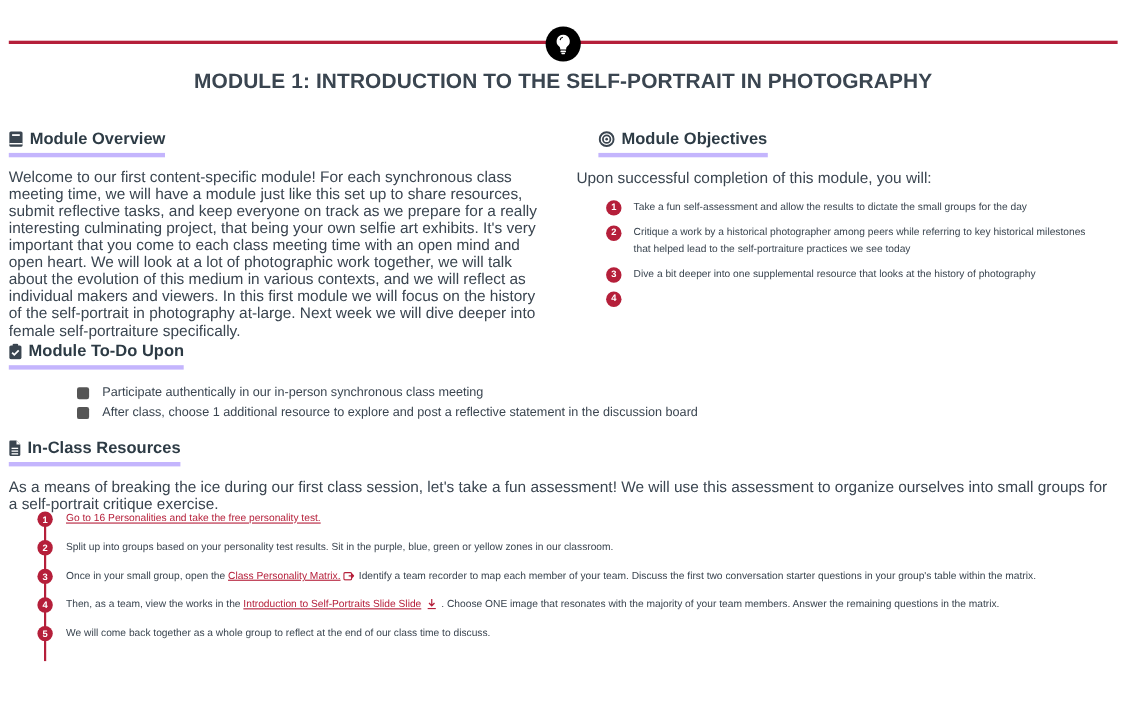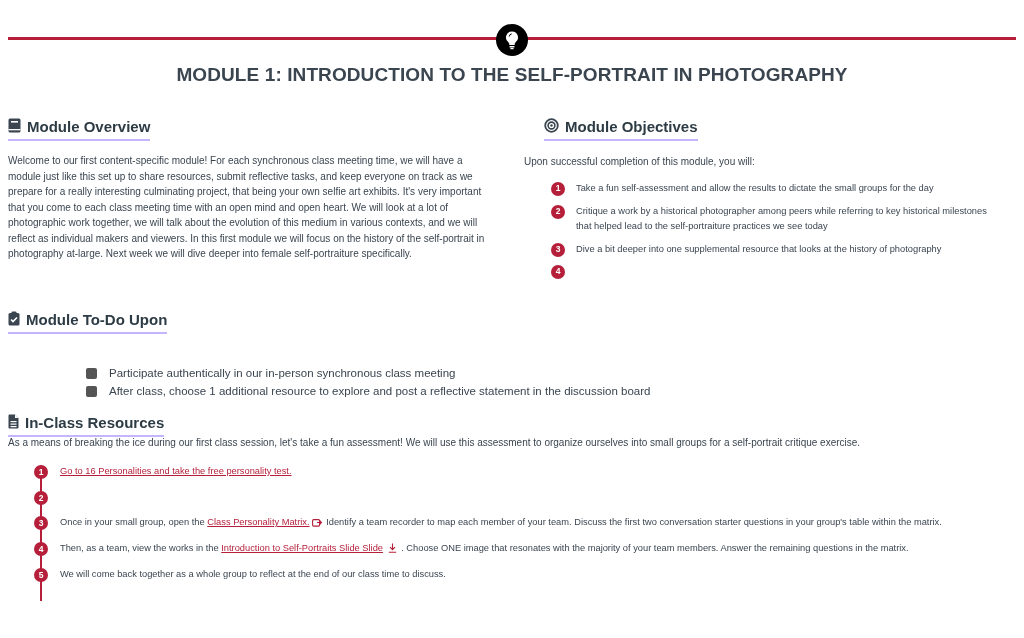--- a/index.html
+++ b/index.html
@@ -11,34 +11,34 @@
   .banner { position: absolute; left: 8px; right: 8px; top: 37px; height: 3px; background: #b51f3a; }
   .banner-icon {
     position: absolute; left: 496px; top: 24px; width: 32px; height: 32px;
     border-radius: 50%; background: #000; display: flex; align-items: center; justify-content: center;
   }
   .page-title {
     position: absolute; left: 0; right: 0; top: 64px; text-align: center;
     font-size: 19px; font-weight: bold; color: #3a4550; letter-spacing: 0.1px;
   }
   .sec-heading {
-    position: absolute; display: flex; gap: 6px;
+    position: absolute; display: flex; align-items: center; gap: 6px;
     font-size: 15px; font-weight: bold; color: #2d3b45;
-    padding-bottom: 4px; border-bottom: 2px solid #c4b5fd;
+    padding-bottom: 4px; border-bottom: 4px solid #c4b5fd;
   }
   .sec-heading svg { display: block; }
-  .para { position: absolute; font-size: 10px; line-height: 15.5px; color: #3a4550; }
+  .para { position: absolute; font-size: 14px; line-height: 15.5px; color: #3a4550; }
   .objectives { position: absolute; left: 551px; top: 181px; width: 450px; margin: 0; padding: 0; list-style: none; }
   .objectives li { display: flex; align-items: flex-start; margin-bottom: 7px; font-size: 9.3px; line-height: 15.5px; color: #3a4550; }
   .num-badge {
     flex: 0 0 auto; width: 14px; height: 14px; border-radius: 50%;
     background: #b51f3a; color: #fff; font-size: 8.5px; font-weight: bold;
     display: flex; align-items: center; justify-content: center; margin-right: 11px; margin-top: 1px;
   }
-  .todo { position: absolute; left: 70px; top: 348px; margin: 16px; padding: 0; list-style: none; text-align: right; }
+  .todo { position: absolute; left: 70px; top: 348px; margin: 0; padding: 0; list-style: none; text-align: right; }
   .todo li { display: flex; align-items: center; height: 18px; font-size: 11.5px; color: #3a4550; }
   .checkbox-sq { width: 11px; height: 11px; background: #555; border-radius: 2px; margin-right: 12px; }
   .steps { position: absolute; left: 34px; top: 463px; width: 975px; margin: 0; padding: 0; list-style: none; }
   .steps-line { position: absolute; left: 40px; top: 470px; width: 2px; height: 131px; background: #b51f3a; }
   .steps li { position: relative; display: flex; align-items: flex-start; font-size: 9.3px; line-height: 17px; color: #3a4550; margin-bottom: 9px; }
   .steps li .num-badge { margin-right: 12px; margin-top: 2px; position: relative; z-index: 2; }
   a.link { color: #b51f3a; text-decoration: underline; text-align: center; }
   .inline-icon { display: inline-block; vertical-align: -2px; margin: 0 2px; }
 </style>
 </head>
@@ -104,40 +104,41 @@
   <li>
     <span class="checkbox-sq"></span>
     <span>Participate authentically in our in-person synchronous class meeting</span>
   </li>
   <li>
     <span class="checkbox-sq"></span>
     <span>After class, choose 1 additional resource to explore and post a reflective statement in the discussion board</span>
   </li>
 </ul>
 
-<div class="sec-heading" style="left:8px; top:414px;">
+<div class="sec-heading" style="left:8px; top:399px;">
   <svg width="11" height="15" viewBox="0 0 11 15">
     <path d="M0.5 1.5a1 1 0 0 1 1-1h5.5l3.5 3.5v9.5a1 1 0 0 1-1 1h-8a1 1 0 0 1-1-1z" fill="#3a4550"></path>
     <path d="M7 0.5v3.5h3.5" fill="#fff"></path>
     <rect x="2.5" y="7" width="6" height="1.2" fill="#fff"></rect>
     <rect x="2.5" y="9.5" width="6" height="1.2" fill="#fff"></rect>
     <rect x="2.5" y="12" width="6" height="1.2" fill="#fff"></rect>
   </svg>
   <span>In-Class Resources</span>
 </div>
 <div class="para" style="left:8px; top:435px; width:1010px;">As a means of breaking the ice during our first class session, let's take a fun assessment! We will use this assessment to organize ourselves into small groups for a self-portrait critique exercise.</div>
 
 <div class="steps-line"></div>
 <ol class="steps">
   <li>
     <span class="num-badge">1</span>
     <span><a class="link" href="#">Go to 16 Personalities and take the free personality test.</a></span>
   </li>
   <li>
     <span class="num-badge">2</span>
+    <span>Split up into groups based on your personality test results. Sit in the purple, blue, green or yellow zones in our classroom.</span>
   </li>
   <li>
     <span class="num-badge">3</span>
     <span style="max-width:945px;">
       <span>Once in your small group, open the </span><a class="link" href="#">Class Personality Matrix.</a><svg class="inline-icon" width="10" height="9" viewBox="0 0 10 9">
           <rect x="0.6" y="1.6" width="7" height="6.5" rx="1" fill="none" stroke="#b51f3a" stroke-width="1.1"></rect>
           <path d="M5 4.5h4.5M7.5 2.5l2 2-2 2" stroke="#b51f3a" stroke-width="1.1" fill="none"></path>
         </svg><span> Identify a team recorder to map each member of your team. Discuss the first two conversation starter questions in your group's table within the matrix.</span>
     </span>
   </li>

